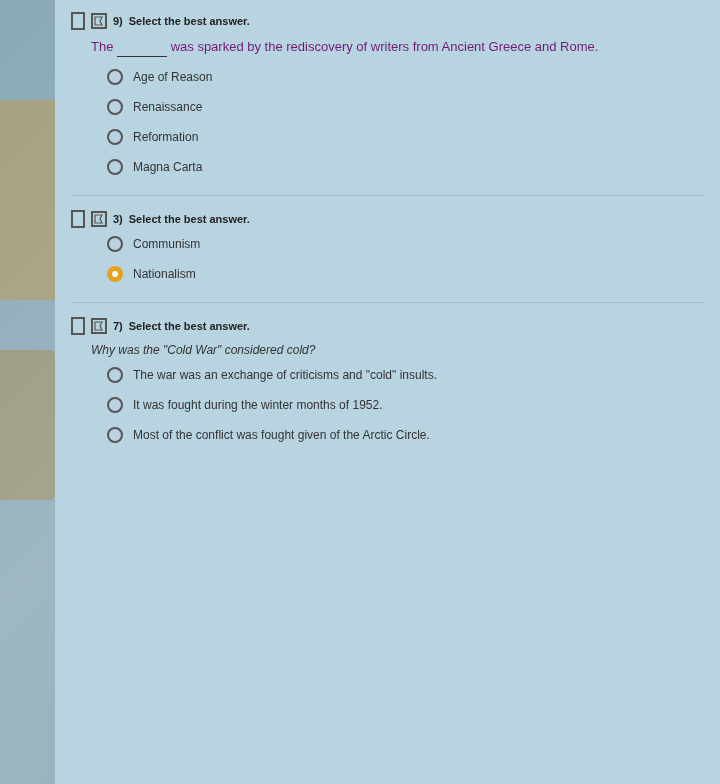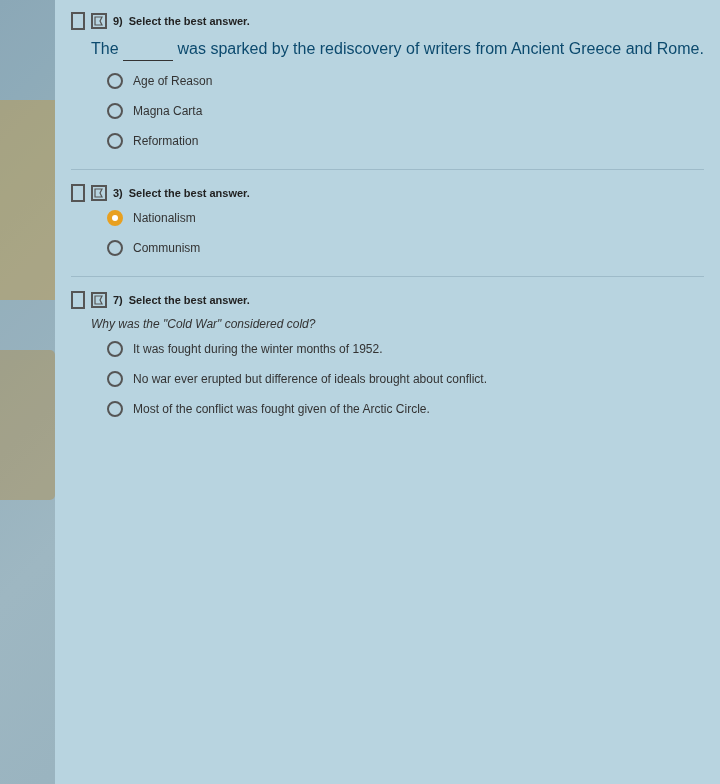--- a/index.html
+++ b/index.html
@@ -99,22 +99,22 @@
       flex-shrink: 0;
     }
 
     .question-label {
       font-size: 11px;
       font-weight: bold;
       color: #222;
     }
 
     .question-prompt {
-      font-size: 16px;
-      color: #0c4a6e;
+      font-size: 13px;
+      color: #701a75;
       margin-left: 20px;
       margin-bottom: 12px;
       line-height: 1.4;
     }
 
     .question-prompt .blank {
       display: inline-block;
       width: 50px;
       border-bottom: 1px solid #333;
     }
@@ -196,74 +196,78 @@
       <span class="blank">&nbsp;</span>
       <span>was sparked by the rediscovery of writers from Ancient Greece and Rome.</span>
     </div>
 
     <div class="answer-option">
       <div class="radio-btn"></div>
       <span class="answer-text">Age of Reason</span>
     </div>
     <div class="answer-option">
       <div class="radio-btn"></div>
+      <span class="answer-text">Renaissance</span>
+    </div>
+    <div class="answer-option">
+      <div class="radio-btn"></div>
+      <span class="answer-text">Reformation</span>
+    </div>
+    <div class="answer-option">
+      <div class="radio-btn"></div>
       <span class="answer-text">Magna Carta</span>
-    </div>
-    <div class="answer-option">
-      <div class="radio-btn"></div>
-      <span class="answer-text">Reformation</span>
     </div>
   </div>
 
   <div class="divider"></div>
 
   <div class="question-block">
     <div class="question-header">
       <div class="bookmark-icon"></div>
       <div class="flag-icon">
         <svg width="10" height="10" viewBox="0 0 10 10">
             <path d="M1 1 L8 1 L6 5 L8 9 L1 9 Z" fill="none" stroke="#555" stroke-width="1.2"></path>
           </svg>
       </div>
       <span class="question-label">3) </span>
       <span class="question-label">Select the best answer.</span>
     </div>
 
     <div class="answer-option">
+      <div class="radio-btn"></div>
+      <span class="answer-text">Communism</span>
+    </div>
+    <div class="answer-option">
       <div class="radio-btn selected"></div>
       <span class="answer-text">Nationalism</span>
-    </div>
-    <div class="answer-option">
-      <div class="radio-btn"></div>
-      <span class="answer-text">Communism</span>
     </div>
   </div>
 
   <div class="divider"></div>
 
   <div class="question-block">
     <div class="question-header">
       <div class="bookmark-icon"></div>
       <div class="flag-icon">
         <svg width="10" height="10" viewBox="0 0 10 10">
             <path d="M1 1 L8 1 L6 5 L8 9 L1 9 Z" fill="none" stroke="#555" stroke-width="1.2"></path>
           </svg>
       </div>
       <span class="question-label">7) </span>
       <span class="question-label">Select the best answer.</span>
     </div>
     <div class="q7-prompt">Why was the "Cold War" considered cold?</div>
 
     <div class="answer-option">
       <div class="radio-btn"></div>
+      <span class="answer-text">The war was an exchange of criticisms and "cold" insults.</span>
+    </div>
+    <div class="answer-option">
+      <div class="radio-btn"></div>
       <span class="answer-text">It was fought during the winter months of 1952.</span>
     </div>
     <div class="answer-option">
       <div class="radio-btn"></div>
-      <span class="answer-text">No war ever erupted but difference of ideals brought about conflict.</span>
-    </div>
-    <div class="answer-option">
-      <div class="radio-btn"></div>
       <span class="answer-text">Most of the conflict was fought given of the Arctic Circle.</span>
     </div>
   </div>
 
 </div>
 
 </body></html>

